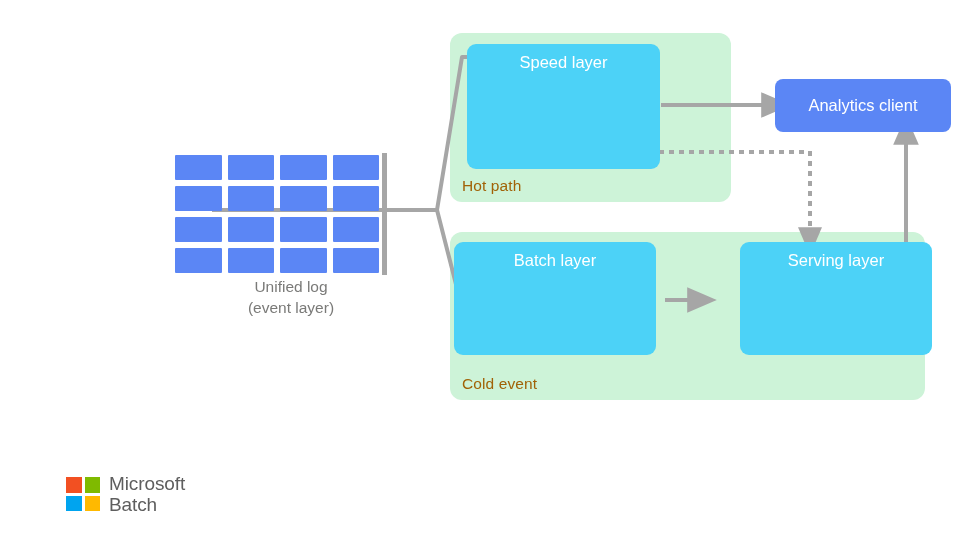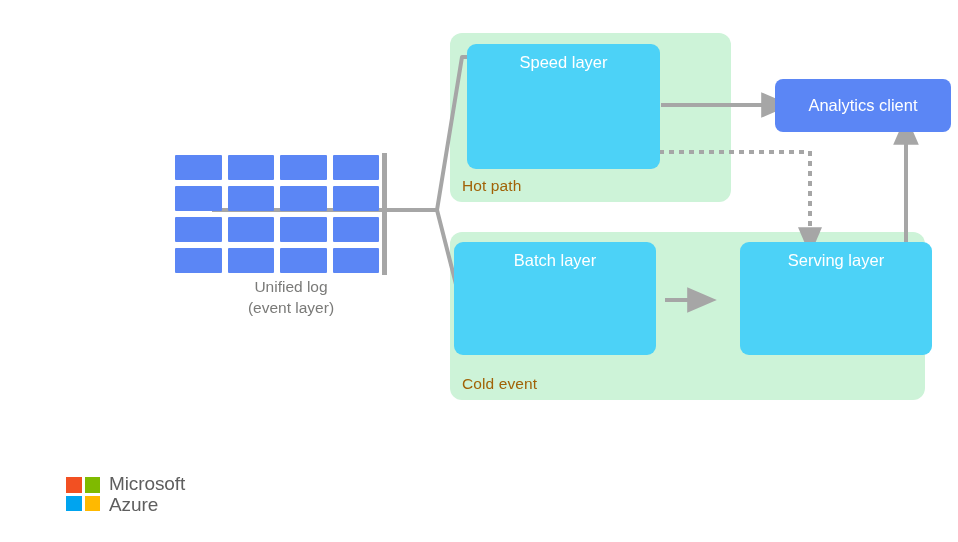--- a/index.html
+++ b/index.html
@@ -241,17 +241,17 @@
 
   <div id="azure-logo">
     <div id="ms-squares">
       <div class="ms-sq" style="background:#f25022"></div>
       <div class="ms-sq" style="background:#7fba00"></div>
       <div class="ms-sq" style="background:#00a4ef"></div>
       <div class="ms-sq" style="background:#ffb900"></div>
     </div>
     <div id="azure-wordmark">
       <div>Microsoft</div>
-      <div>Azure</div>
+      <div>Batch</div>
     </div>
   </div>
 
 </div>
 
 </body></html>

